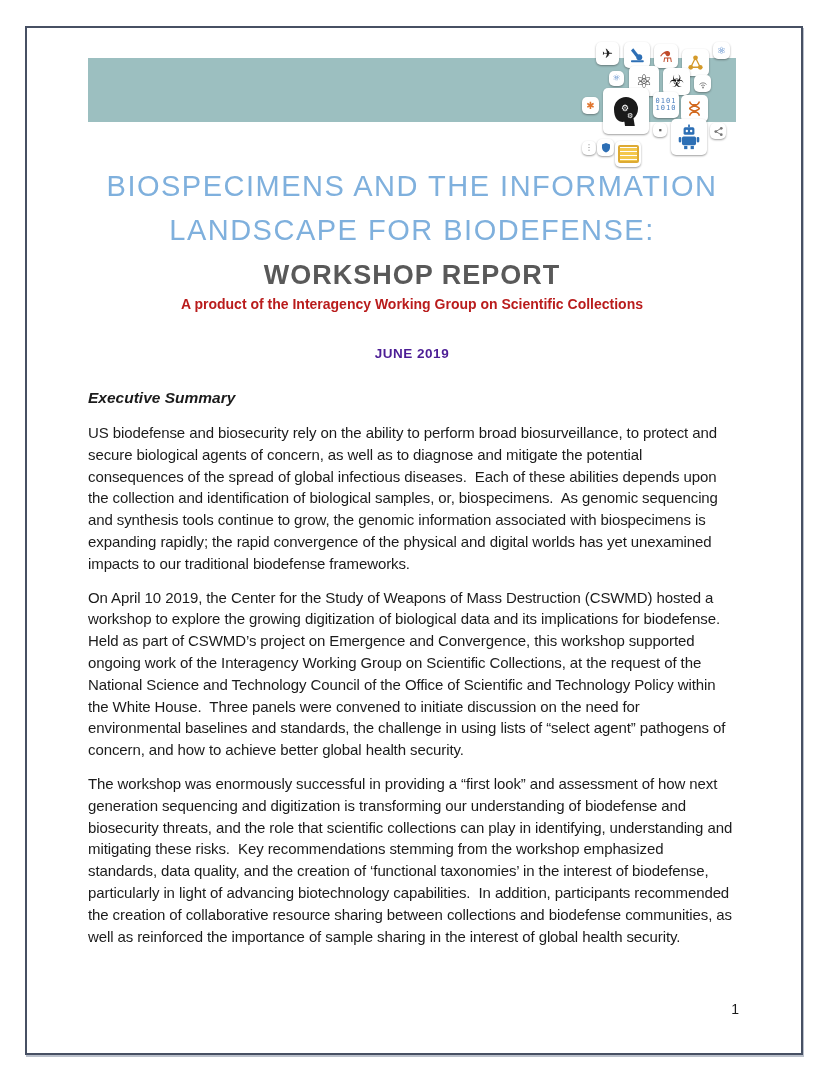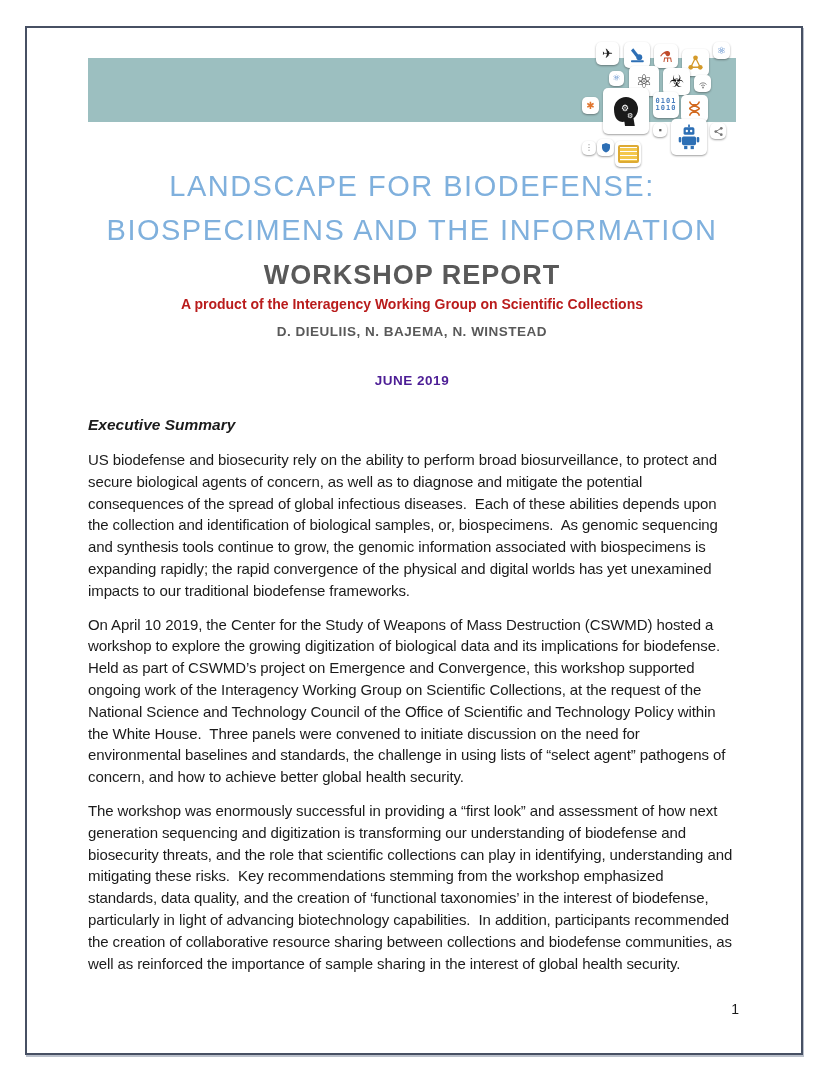--- a/index.html
+++ b/index.html
@@ -23,21 +23,21 @@
   }
   .t{
     position:absolute;background:#fff;border-radius:5px;
     box-shadow:0 1px 2px rgba(40,40,40,.45);
     display:flex;align-items:center;justify-content:center;
     line-height:1;overflow:hidden;
   }
   .t svg{display:block;}
   .binary-txt{
     font-family:"DejaVu Sans Mono",monospace;font-size:7px;color:#4a7fbe;
-    white-space:pre-line;letter-spacing:1px;text-align:center;font-weight:bold;
+    white-space:pre-line;letter-spacing:1px;text-align:center;font-weight:normal;
   }
   .abacus-inner{
     width:17px;height:14px;border:2px solid #ddaa33;border-radius:2px;
     background:#f3c84e;
     background-image:linear-gradient(#fff 1px,transparent 1px);
     background-size:100% 4px;
   }
   
   .title-wrap{padding:0 65px 0 61px;text-align:center;}
   .main-title{
@@ -191,26 +191,25 @@
         <div class="abacus-inner"></div>
       </div>
 
     </div>
   </div>
 
   <div style="height:94px"></div>
 
   <div class="title-wrap">
     <div class="main-title">
+      <span style="display:block">BIOSPECIMENS AND THE INFORMATION</span>
       <span style="display:block">LANDSCAPE FOR BIODEFENSE:</span>
-      <span style="display:block">BIOSPECIMENS AND THE INFORMATION</span>
     </div>
     <div class="report-sub">WORKSHOP REPORT</div>
     <div class="product-line">A product of the Interagency Working Group on Scientific Collections</div>
-    <div class="authors">D. DIEULIIS, N. BAJEMA, N. WINSTEAD</div>
     <div class="pub-date">JUNE 2019</div>
   </div>
 
   <div class="doc-body">
     <div class="section-heading">Executive Summary</div>
     <p>US biodefense and biosecurity rely on the ability to perform broad biosurveillance, to protect and secure biological agents of concern, as well as to diagnose and mitigate the potential consequences of the spread of global infectious diseases.  Each of these abilities depends upon the collection and identification of biological samples, or, biospecimens.  As genomic sequencing and synthesis tools continue to grow, the genomic information associated with biospecimens is expanding rapidly; the rapid convergence of the physical and digital worlds has yet unexamined impacts to our traditional biodefense frameworks.</p>
     <p>On April 10 2019, the Center for the Study of Weapons of Mass Destruction (CSWMD) hosted a workshop to explore the growing digitization of biological data and its implications for biodefense.  Held as part of CSWMD’s project on Emergence and Convergence, this workshop supported ongoing work of the Interagency Working Group on Scientific Collections, at the request of the National Science and Technology Council of the Office of Scientific and Technology Policy within the White House.  Three panels were convened to initiate discussion on the need for environmental baselines and standards, the challenge in using lists of “select agent” pathogens of concern, and how to achieve better global health security.</p>
     <p>The workshop was enormously successful in providing a “first look” and assessment of how next generation sequencing and digitization is transforming our understanding of biodefense and biosecurity threats, and the role that scientific collections can play in identifying, understanding and mitigating these risks.  Key recommendations stemming from the workshop emphasized standards, data quality, and the creation of ‘functional taxonomies’ in the interest of biodefense, particularly in light of advancing biotechnology capabilities.  In addition, participants recommended the creation of collaborative resource sharing between collections and biodefense communities, as well as reinforced the importance of sample sharing in the interest of global health security.</p>
   </div>
 

